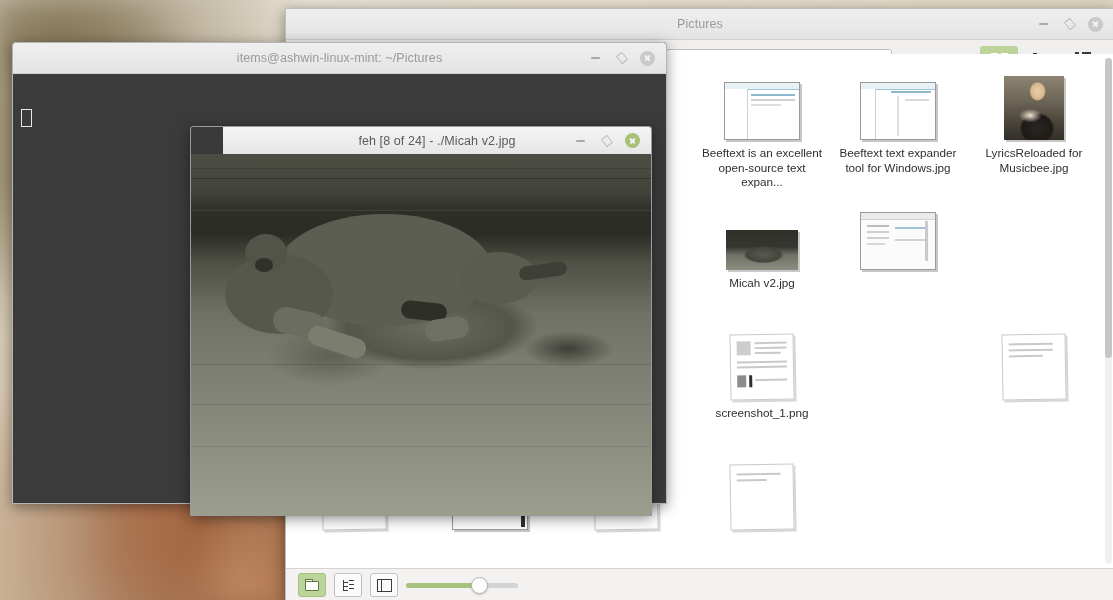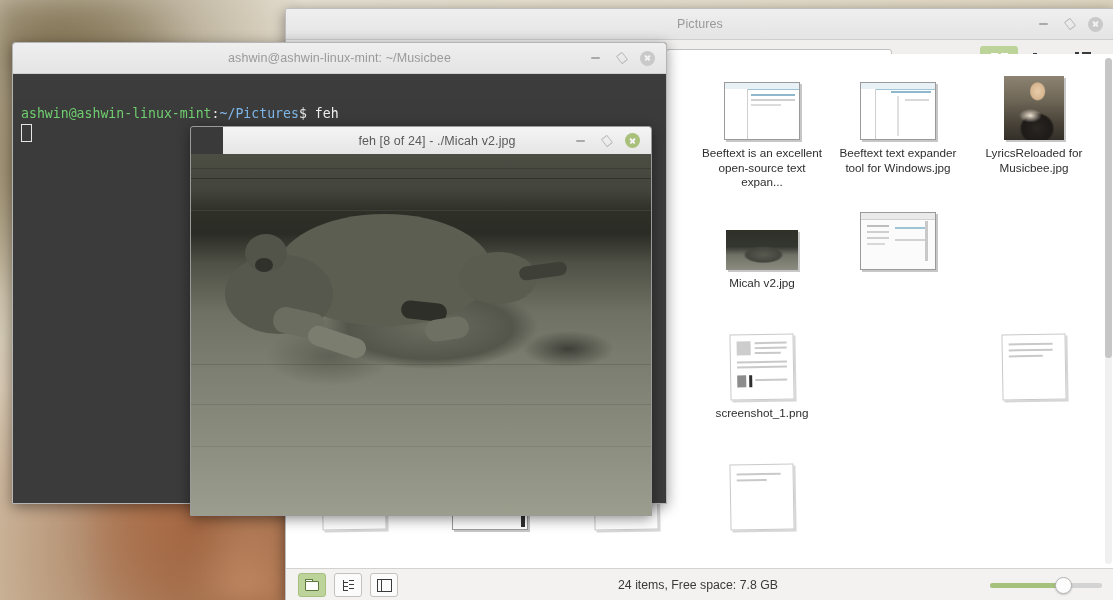--- a/index.html
+++ b/index.html
@@ -459,50 +459,46 @@
         <i style="left:1px;top:7px;width:5px;height:1.4px;"></i>
         <i style="left:1px;top:11px;width:5px;height:1.4px;"></i>
         <i style="left:7px;top:1px;width:5px;height:1.4px;"></i>
         <i style="left:7px;top:5px;width:5px;height:1.4px;"></i>
         <i style="left:7px;top:9px;width:5px;height:1.4px;"></i>
       </span>
     </div>
     <div class="sbtn">
       <span class="pane-ico"></span>
     </div>
-    <div class="status-text">24 items, Free space: 7.8 GB</div>
     <div class="zoomslider">
       <i class="track"></i>
         <i class="fill"></i>
         <i class="knob"></i>
     </div>
   </div>
 </div>
 
 <div id="term" class="win">
   <div class="titlebar inactive">
-    <div class="title inactive">ashwin@ashwin-linux-mint: ~/Musicbee</div>
+    <div class="title inactive">items@ashwin-linux-mint: ~/Pictures</div>
     <div class="wbtns">
       <div class="wb">
           <i class="min"></i>
         </div>
       <div class="wb">
           <i class="max"></i>
         </div>
       <div class="wb">
           <i class="cl"></i>
         </div>
     </div>
   </div>
 
 
   <div class="body">
-    <div>
-      <span class="prompt-user">ashwin@ashwin-linux-mint</span><span class="prompt-sym">:</span><span class="prompt-path">~/Pictures</span><span class="prompt-sym">$</span><span class="cmd"> feh</span>
-    </div>
     <div>
       <span class="cursor"></span>
     </div>
   </div>
 </div>
 
 <div id="feh" class="win">
   <div class="titlebar" style="height:27px;margin-left:32px;">
     <div class="title">feh [8 of 24] - ./Micah v2.jpg</div>
     <div class="wbtns">

